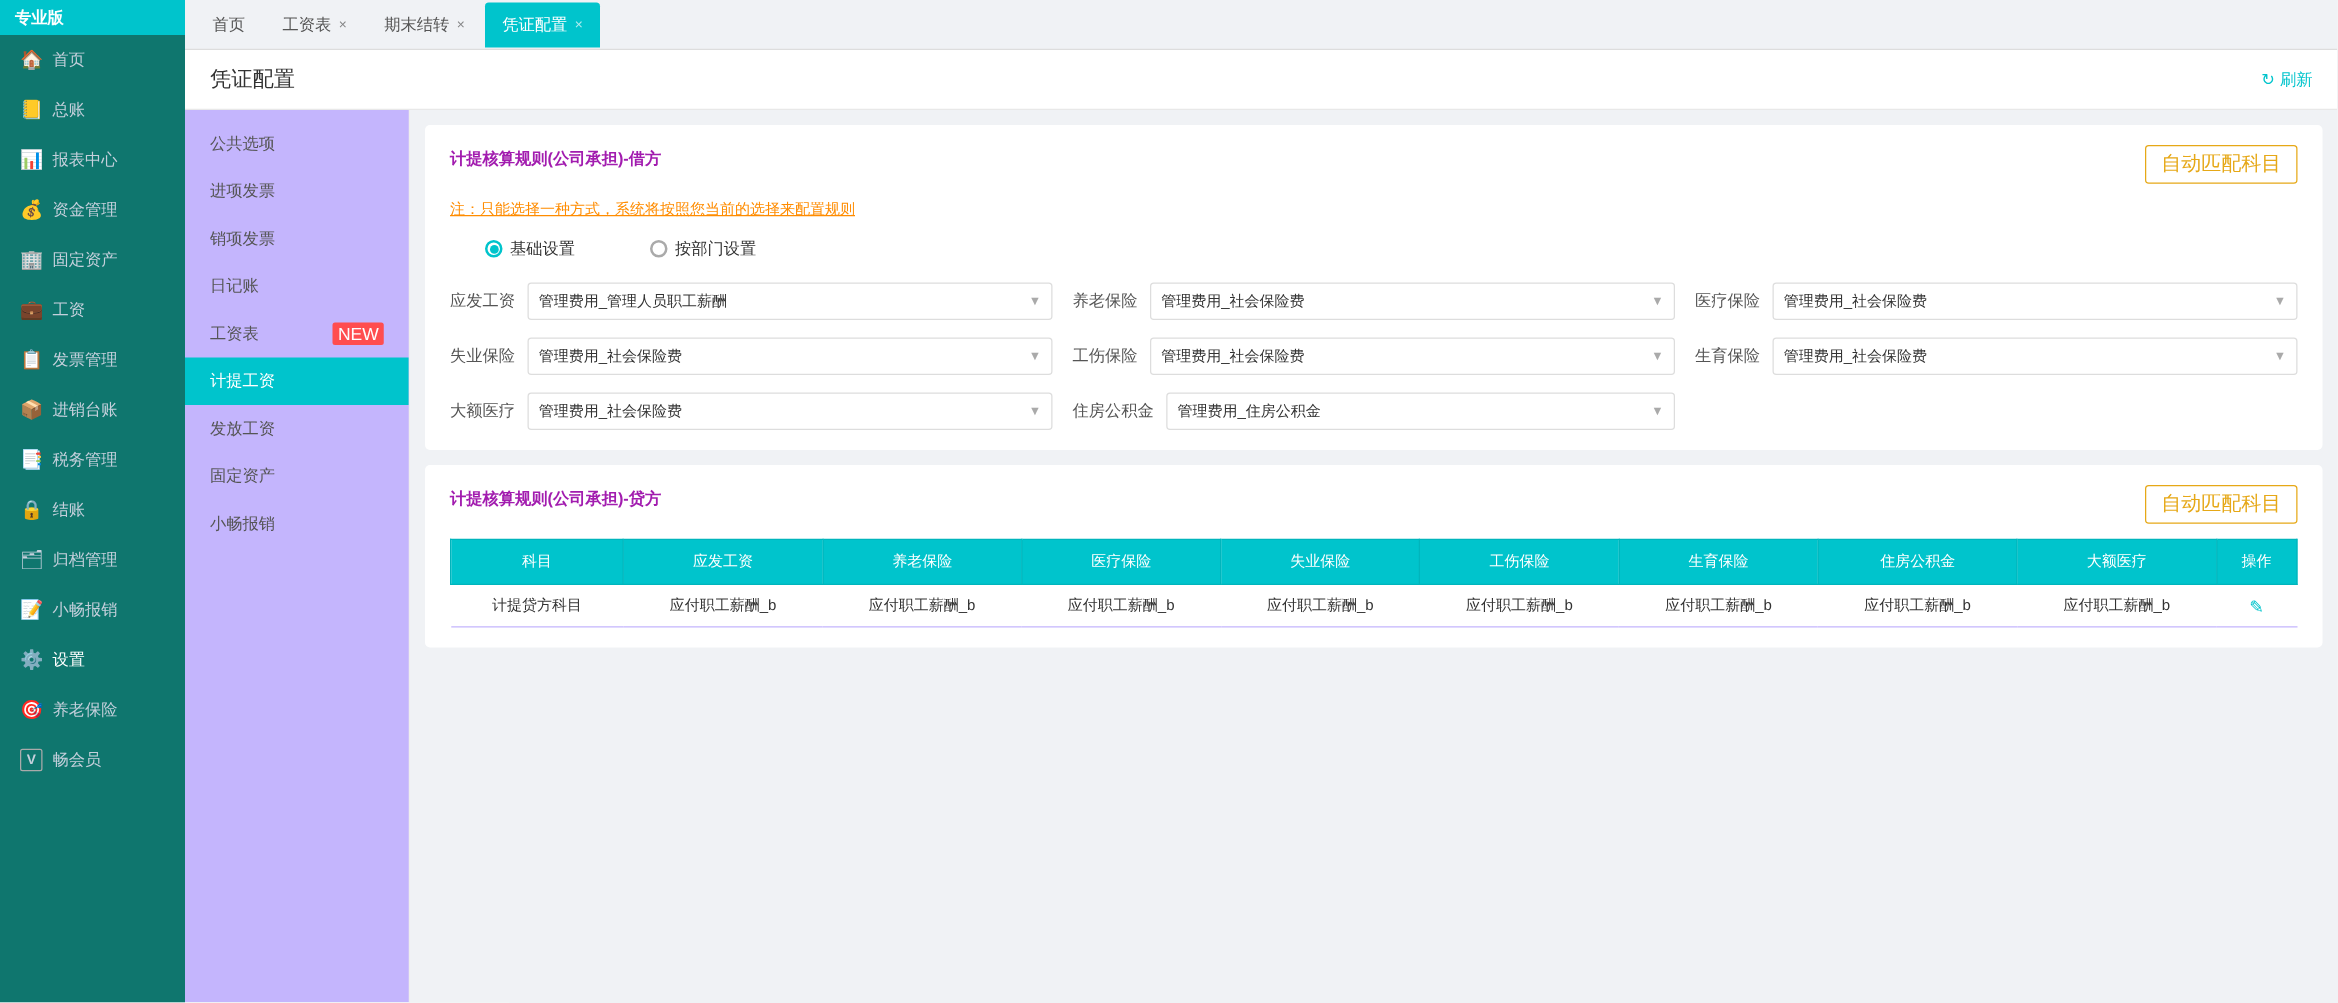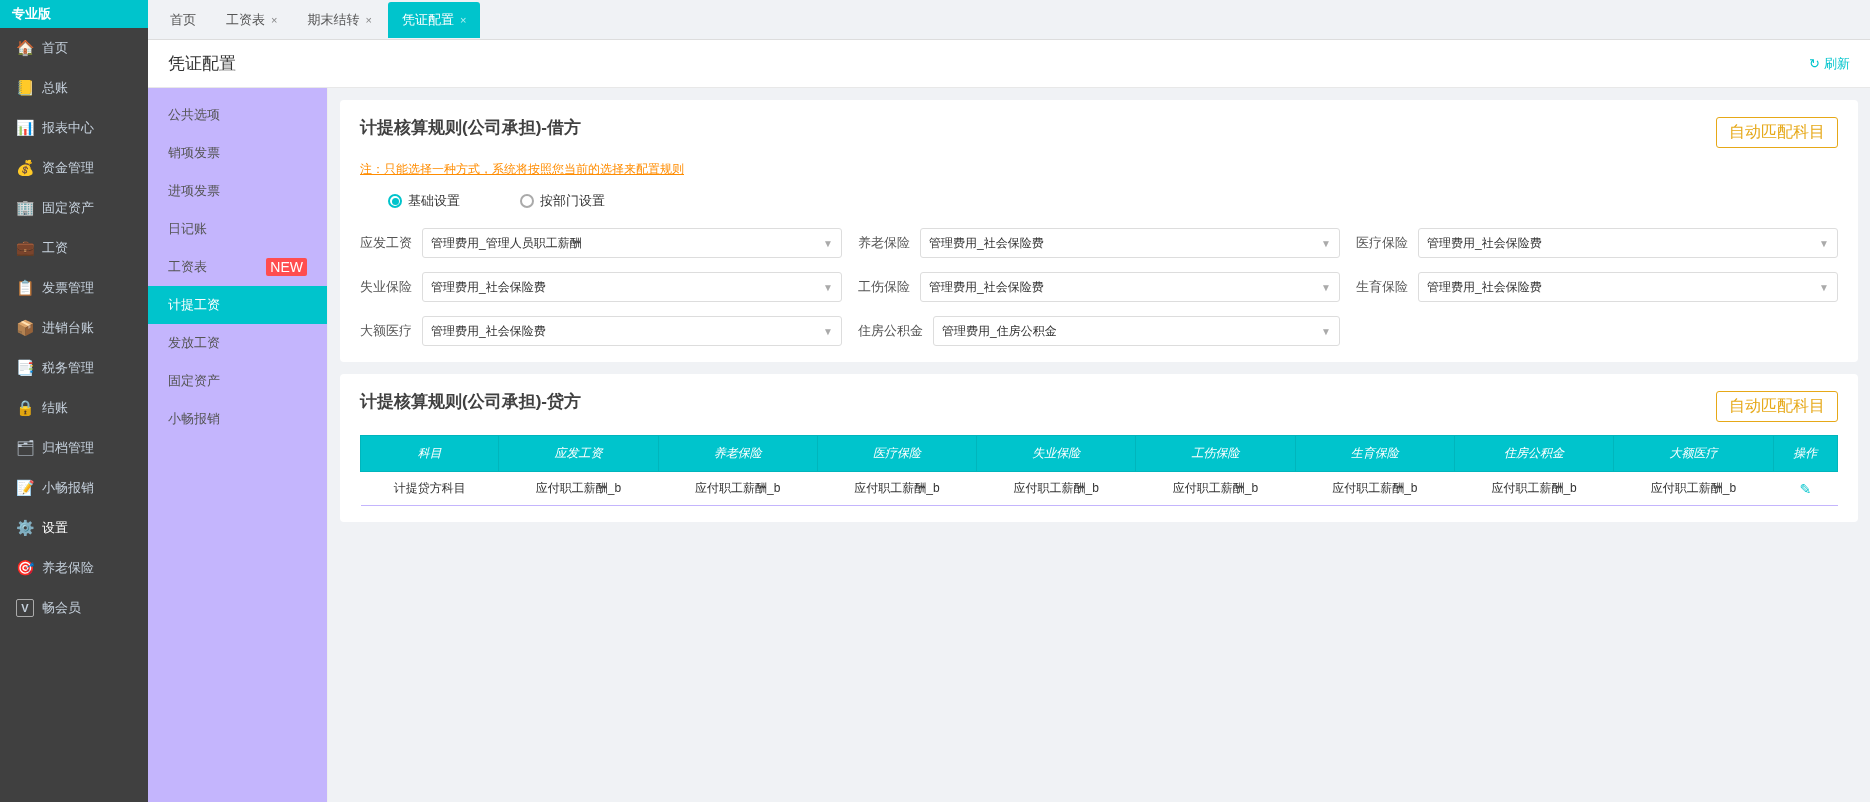--- a/index.html
+++ b/index.html
@@ -1,21 +1,21 @@
 <!DOCTYPE html>
 <html><head>
   <meta charset="utf-8">
   <style>
     * { margin: 0; padding: 0; box-sizing: border-box; }
     body { font-family: "Microsoft YaHei", Arial, sans-serif; font-size: 13px; background: #f5f5f5; display: flex; height: 802px; overflow: hidden; }
 
     
     .sidebar {
       width: 148px;
-      background: #404040;
+      background: #0f766e;
       color: #ccc;
       display: flex;
       flex-direction: column;
       flex-shrink: 0;
       height: 100%;
       overflow-y: auto;
     }
     .sidebar-header {
       background: #00c4cc;
       color: white;
@@ -147,23 +147,23 @@
     }
 
     .section {
       background: white;
       margin: 12px;
       border-radius: 4px;
       padding: 16px 20px;
     }
 
     .section-title {
-      font-size: 17px;
+      font-size: 13px;
       font-weight: 600;
-      color: #404040;
+      color: #a21caf;
       margin-bottom: 10px;
     }
 
     .notice-text {
       color: #ff8c00;
       font-size: 12px;
       margin-bottom: 14px;
       text-decoration: underline;
     }
 
@@ -268,21 +268,20 @@
       border-collapse: collapse;
     }
     .data-table th {
       background: #00c4cc;
       color: white;
       padding: 9px 8px;
       font-size: 12px;
       font-weight: 500;
       text-align: center;
       border: 1px solid #00b5bc;
-      font-style: italic;
     }
     .data-table td {
       padding: 8px;
       font-size: 12px;
       color: #333;
       border-bottom: 1px solid #c4b5fd;
       text-align: center;
     }
 
     .edit-icon {
@@ -389,24 +388,24 @@
       </span>
     </div>
 
     <div class="content-wrapper">
 
       <div class="sub-nav">
         <div class="sub-nav-item">
           <span>公共选项</span>
         </div>
         <div class="sub-nav-item">
+          <span>进项发票</span>
+        </div>
+        <div class="sub-nav-item">
           <span>销项发票</span>
-        </div>
-        <div class="sub-nav-item">
-          <span>进项发票</span>
         </div>
         <div class="sub-nav-item">
           <span>日记账</span>
         </div>
         <div class="sub-nav-item">
           <span>工资表</span>
           <span class="new-badge">NEW</span>
         </div>
         <div class="sub-nav-item active">
           <span>计提工资</span>

